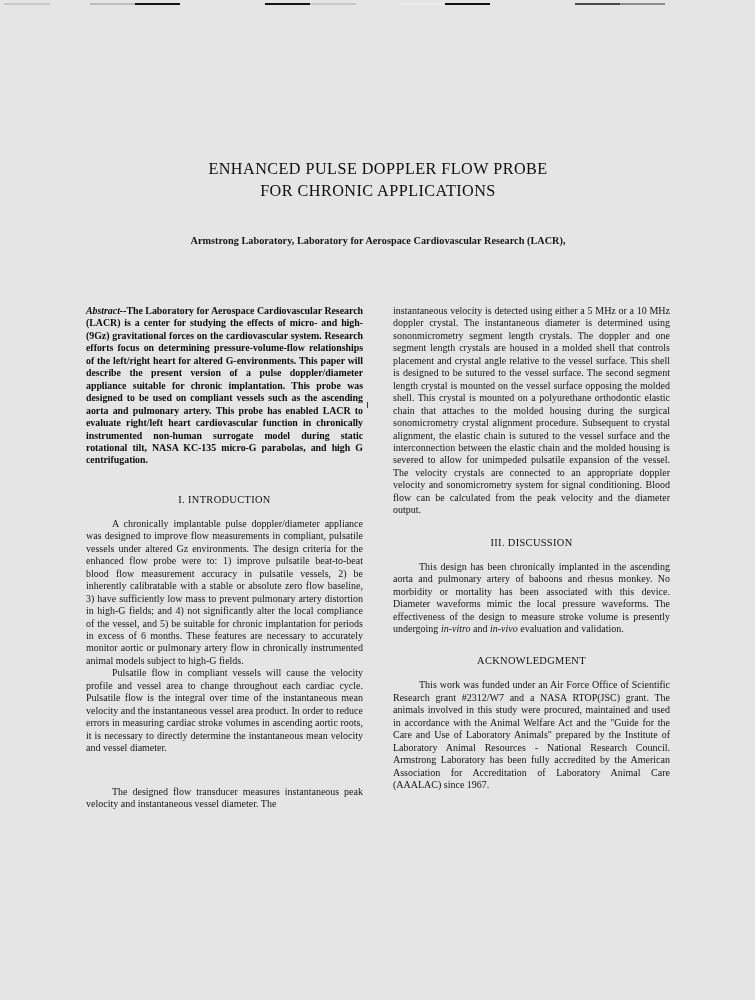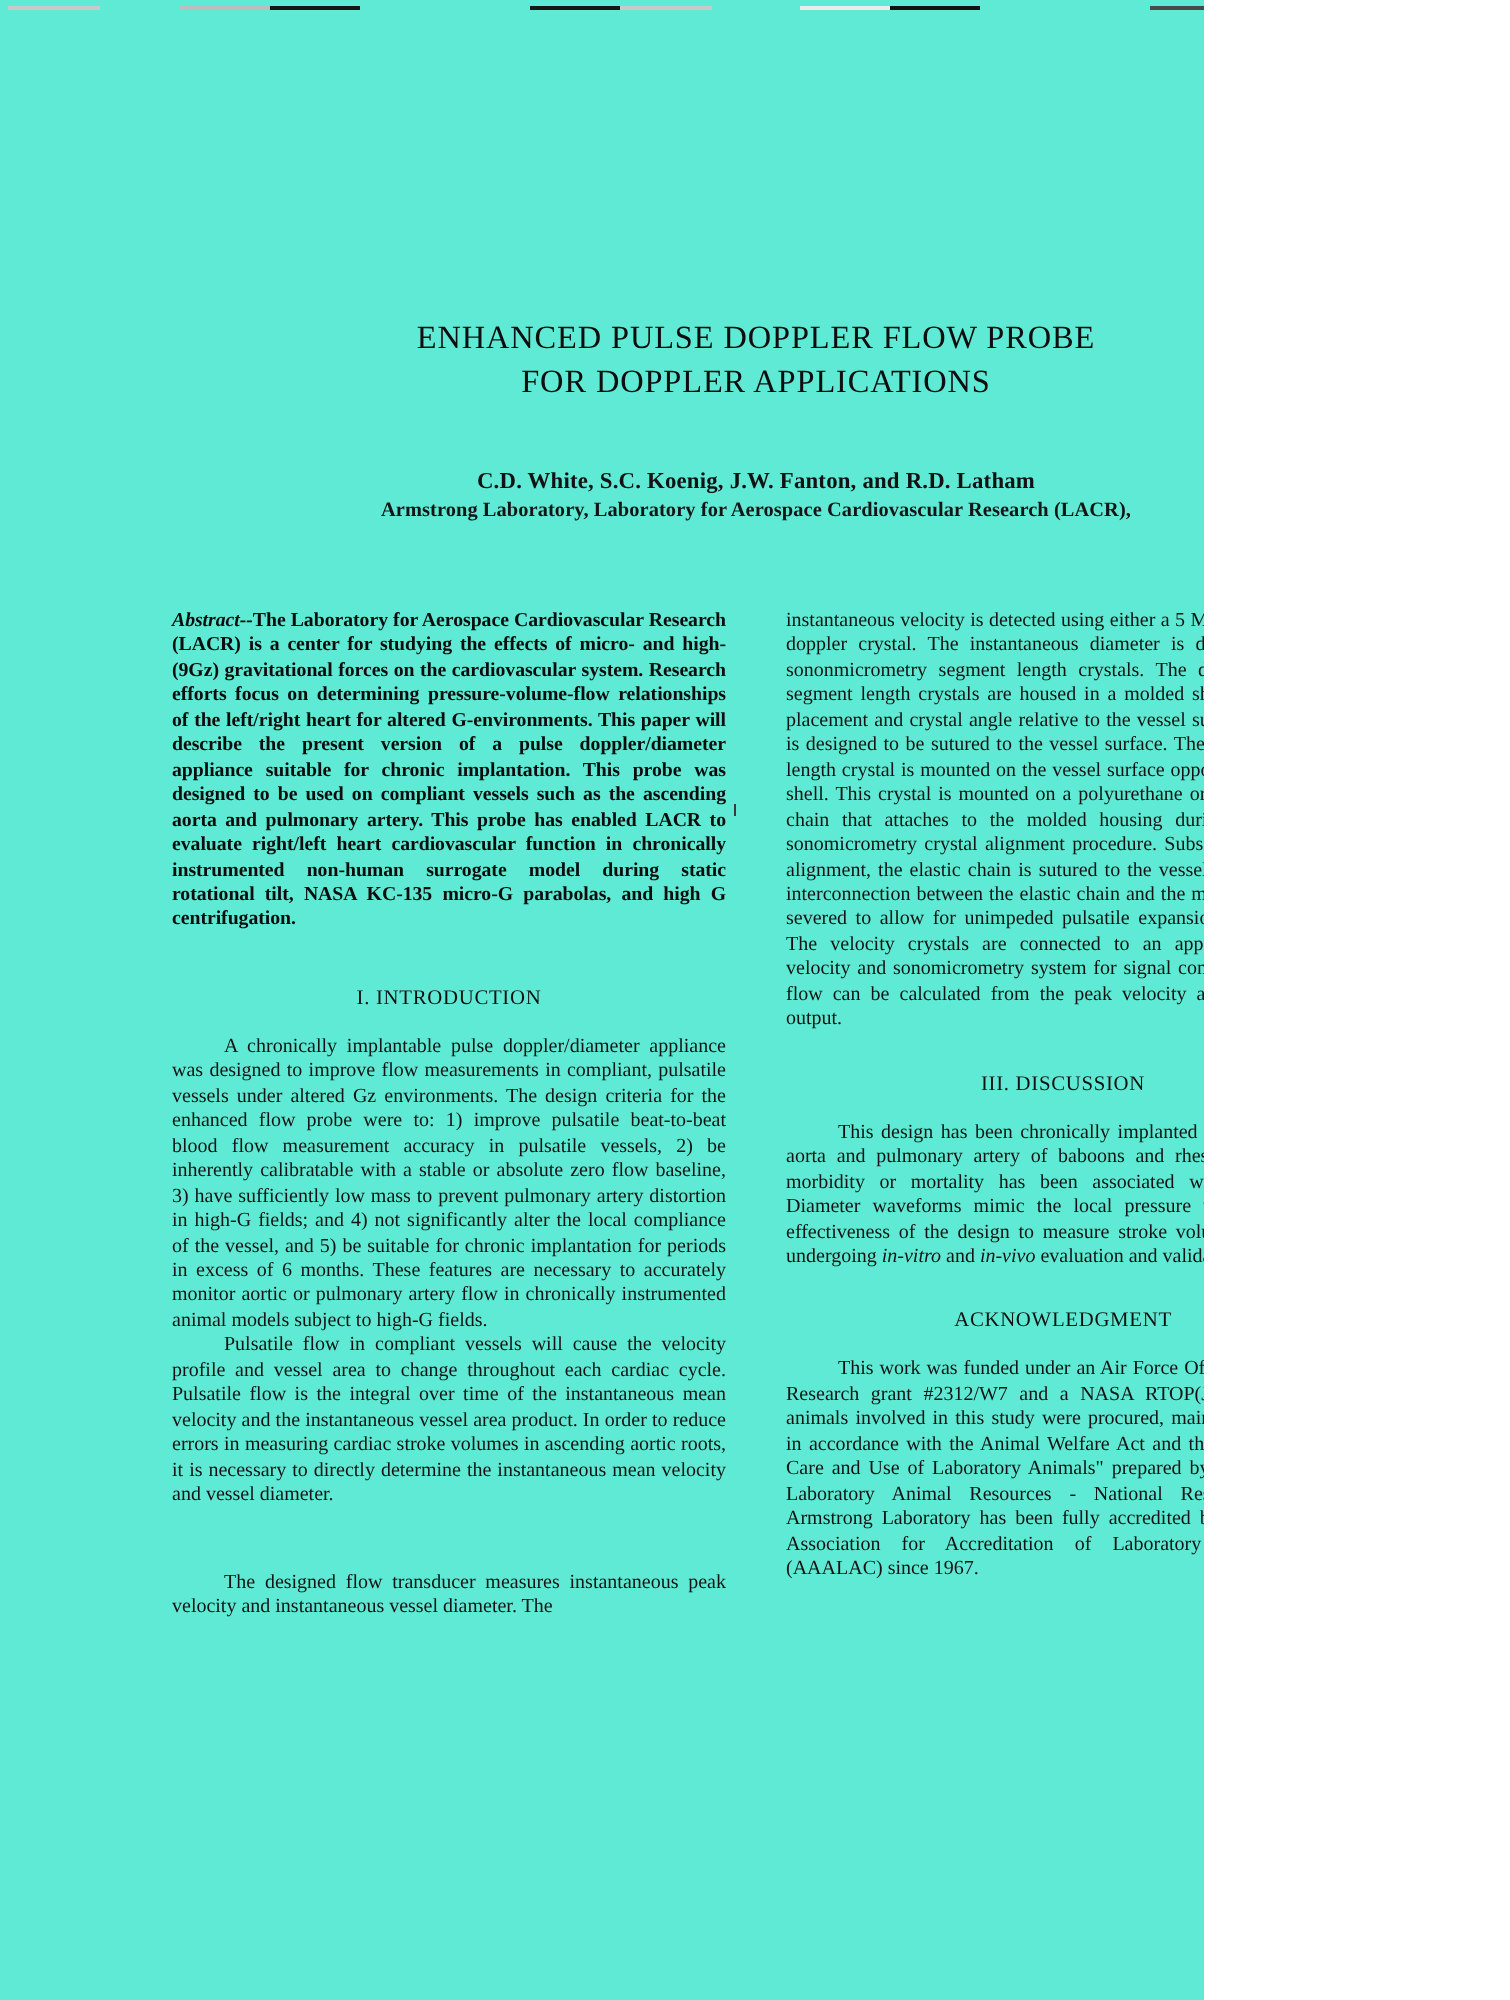--- a/index.html
+++ b/index.html
@@ -6,23 +6,23 @@
     margin: 0;
     padding: 0;
     background: #ffffff;
   }
   body {
     font-family: "Liberation Serif", "DejaVu Serif", serif;
     color: #101010;
   }
   .page {
     position: relative;
-    width: 602px;
+    width: 755px;
     height: 1000px;
-    background: #5eead4;
+    background: #e5e5e5;
     overflow: hidden;
     box-sizing: border-box;
   }
   
   .scan-artifacts {
     position: absolute;
     top: 0; left: 0;
     width: 755px; height: 10px;
     pointer-events: none;
   }
@@ -156,26 +156,25 @@
     <i class="sa5"></i>
       <i class="sa6"></i>
       <i class="sa7"></i>
       <i class="sa8"></i>
       <i class="sa9"></i>
   </div>
 
   <div class="title-block">
     <div class="doc-title">
       <span class="tline">ENHANCED PULSE DOPPLER FLOW PROBE</span>
-      <span class="tline">FOR DOPPLER APPLICATIONS</span>
+      <span class="tline">FOR CHRONIC APPLICATIONS</span>
     </div>
   </div>
 
   <div class="author-block">
-    <div class="authors">C.D. White, S.C. Koenig, J.W. Fanton, and R.D. Latham</div>
     <div class="affiliation">
       <span>Armstrong Laboratory, Laboratory for Aerospace Cardiovascular Research (LACR),</span>
     </div>
   </div>
 
   <div class="columns">
 
     <div class="col col-left">
       <p class="abstract"><span class="lead">Abstract--</span><span>The Laboratory for Aerospace Cardiovascular Research (LACR) is a center for studying the effects of micro- and high- (9Gz) gravitational forces on the cardiovascular system. Research efforts focus on determining pressure-volume-flow relationships of the left/right heart for altered G-environments. This paper will describe the present version of a pulse doppler/diameter appliance suitable for chronic implantation. This probe was designed to be used on compliant vessels such as the ascending aorta and pulmonary artery. This probe has enabled LACR to evaluate right/left heart cardiovascular function in chronically instrumented non-human surrogate model during static rotational tilt, NASA KC-135 micro-G parabolas, and high G centrifugation.</span></p>
 

